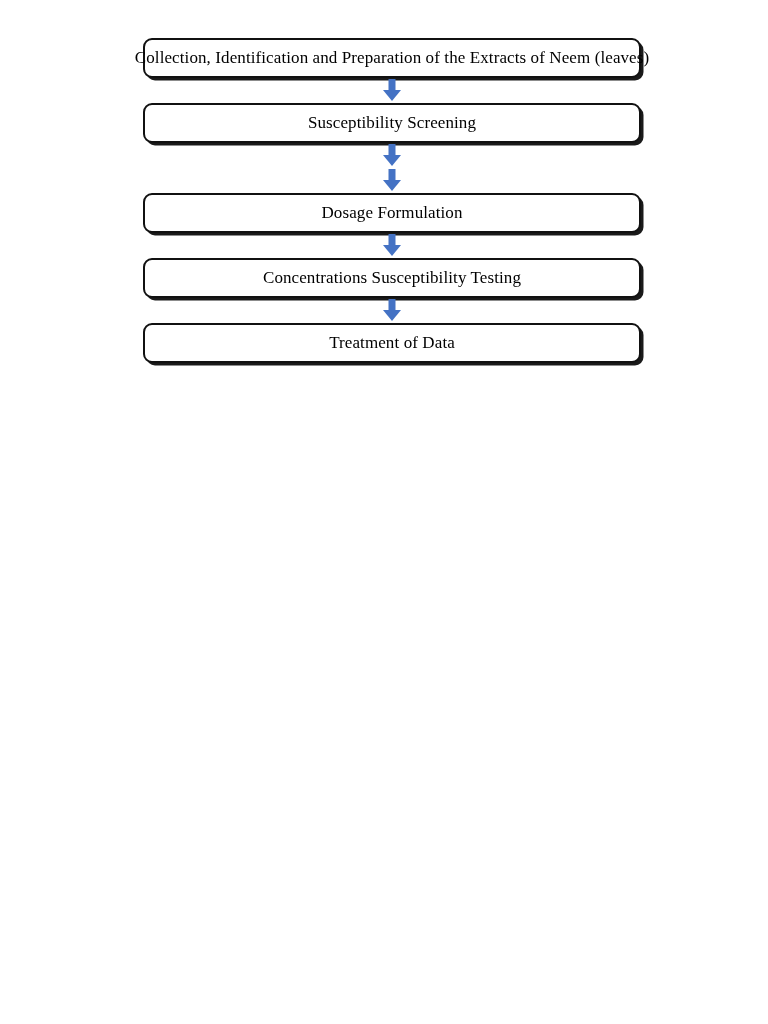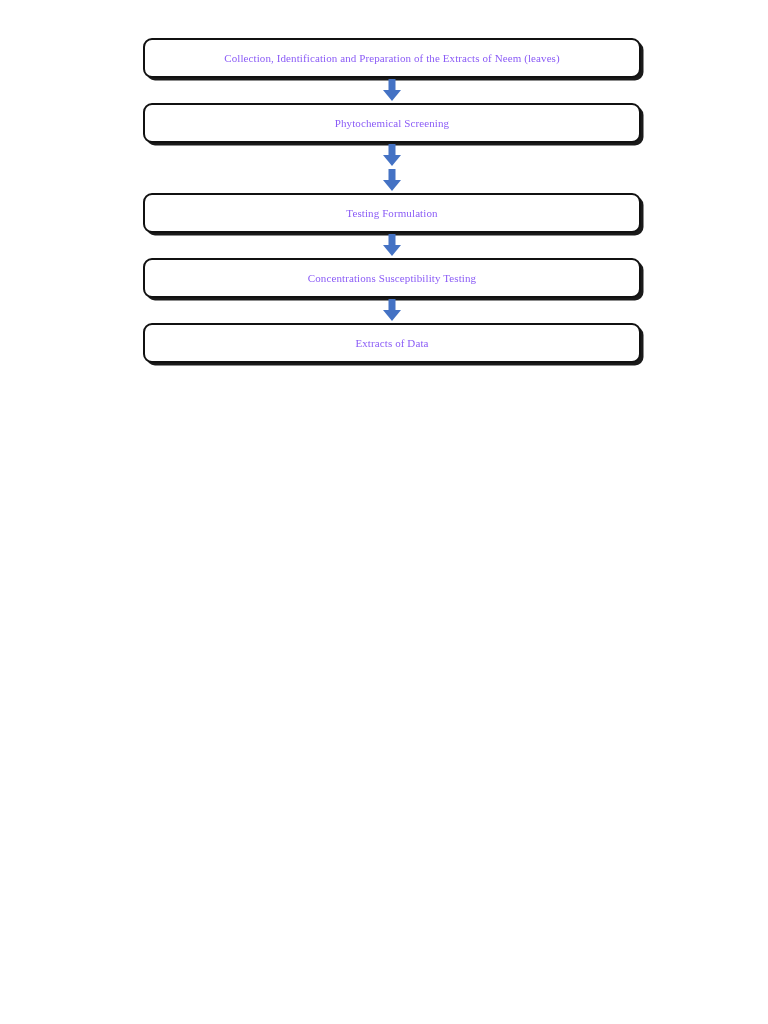--- a/index.html
+++ b/index.html
@@ -32,24 +32,24 @@
     border: 2px solid #111111;
     border-radius: 9px;
     display: flex;
     align-items: center;
     justify-content: center;
     box-shadow: 3px 3px 0 -0.5px #1a1a1a;
   }
 
   .flow-node-label {
     font-family: "Liberation Serif", "DejaVu Serif", serif;
-    font-size: 11px;
+    font-size: 17px;
     line-height: 1.1;
     letter-spacing: 0.1px;
-    color: #8b5cf6;
+    color: #000000;
     text-align: center;
     white-space: nowrap;
   }
 
   .flow-connector {
     position: relative;
     width: 498px;
     height: 25px;
   }
 
@@ -70,40 +70,40 @@
   </div>
 
   <div class="flow-connector">
     <svg width="36" height="23" viewBox="0 0 36 23">
       <rect x="14.5" y="0" width="7" height="12" fill="#4472c4"></rect>
       <polygon points="9,11 27,11 18,22" fill="#4472c4"></polygon>
     </svg>
   </div>
 
   <div class="flow-node">
-    <span class="flow-node-label">Phytochemical Screening</span>
+    <span class="flow-node-label">Susceptibility Screening</span>
   </div>
 
   <div class="flow-connector">
     <svg width="36" height="23" viewBox="0 0 36 23">
       <rect x="14.5" y="0" width="7" height="12" fill="#4472c4"></rect>
       <polygon points="9,11 27,11 18,22" fill="#4472c4"></polygon>
     </svg>
   </div>
 
 
   <div class="flow-connector">
     <svg width="36" height="23" viewBox="0 0 36 23">
       <rect x="14.5" y="0" width="7" height="12" fill="#4472c4"></rect>
       <polygon points="9,11 27,11 18,22" fill="#4472c4"></polygon>
     </svg>
   </div>
 
   <div class="flow-node">
-    <span class="flow-node-label">Testing Formulation</span>
+    <span class="flow-node-label">Dosage Formulation</span>
   </div>
 
   <div class="flow-connector">
     <svg width="36" height="23" viewBox="0 0 36 23">
       <rect x="14.5" y="0" width="7" height="12" fill="#4472c4"></rect>
       <polygon points="9,11 27,11 18,22" fill="#4472c4"></polygon>
     </svg>
   </div>
 
   <div class="flow-node">
@@ -111,16 +111,16 @@
   </div>
 
   <div class="flow-connector">
     <svg width="36" height="23" viewBox="0 0 36 23">
       <rect x="14.5" y="0" width="7" height="12" fill="#4472c4"></rect>
       <polygon points="9,11 27,11 18,22" fill="#4472c4"></polygon>
     </svg>
   </div>
 
   <div class="flow-node">
-    <span class="flow-node-label">Extracts of Data</span>
+    <span class="flow-node-label">Treatment of Data</span>
   </div>
 
 </div>
 
 </body></html>

